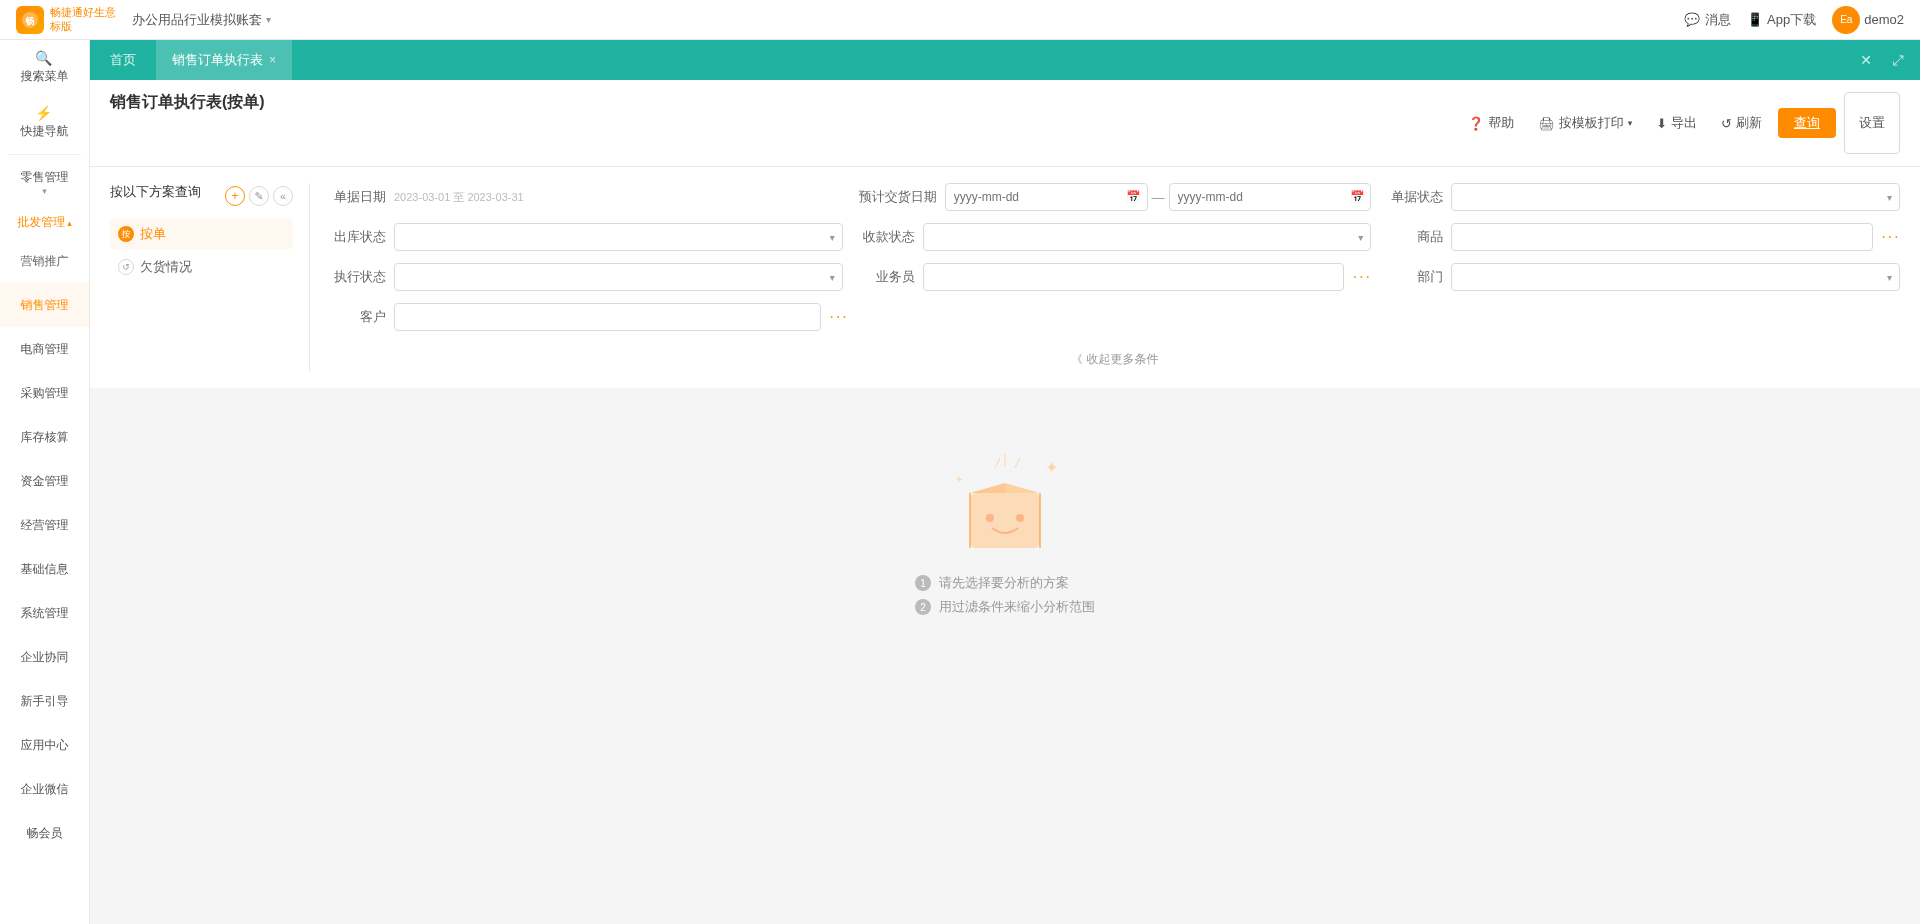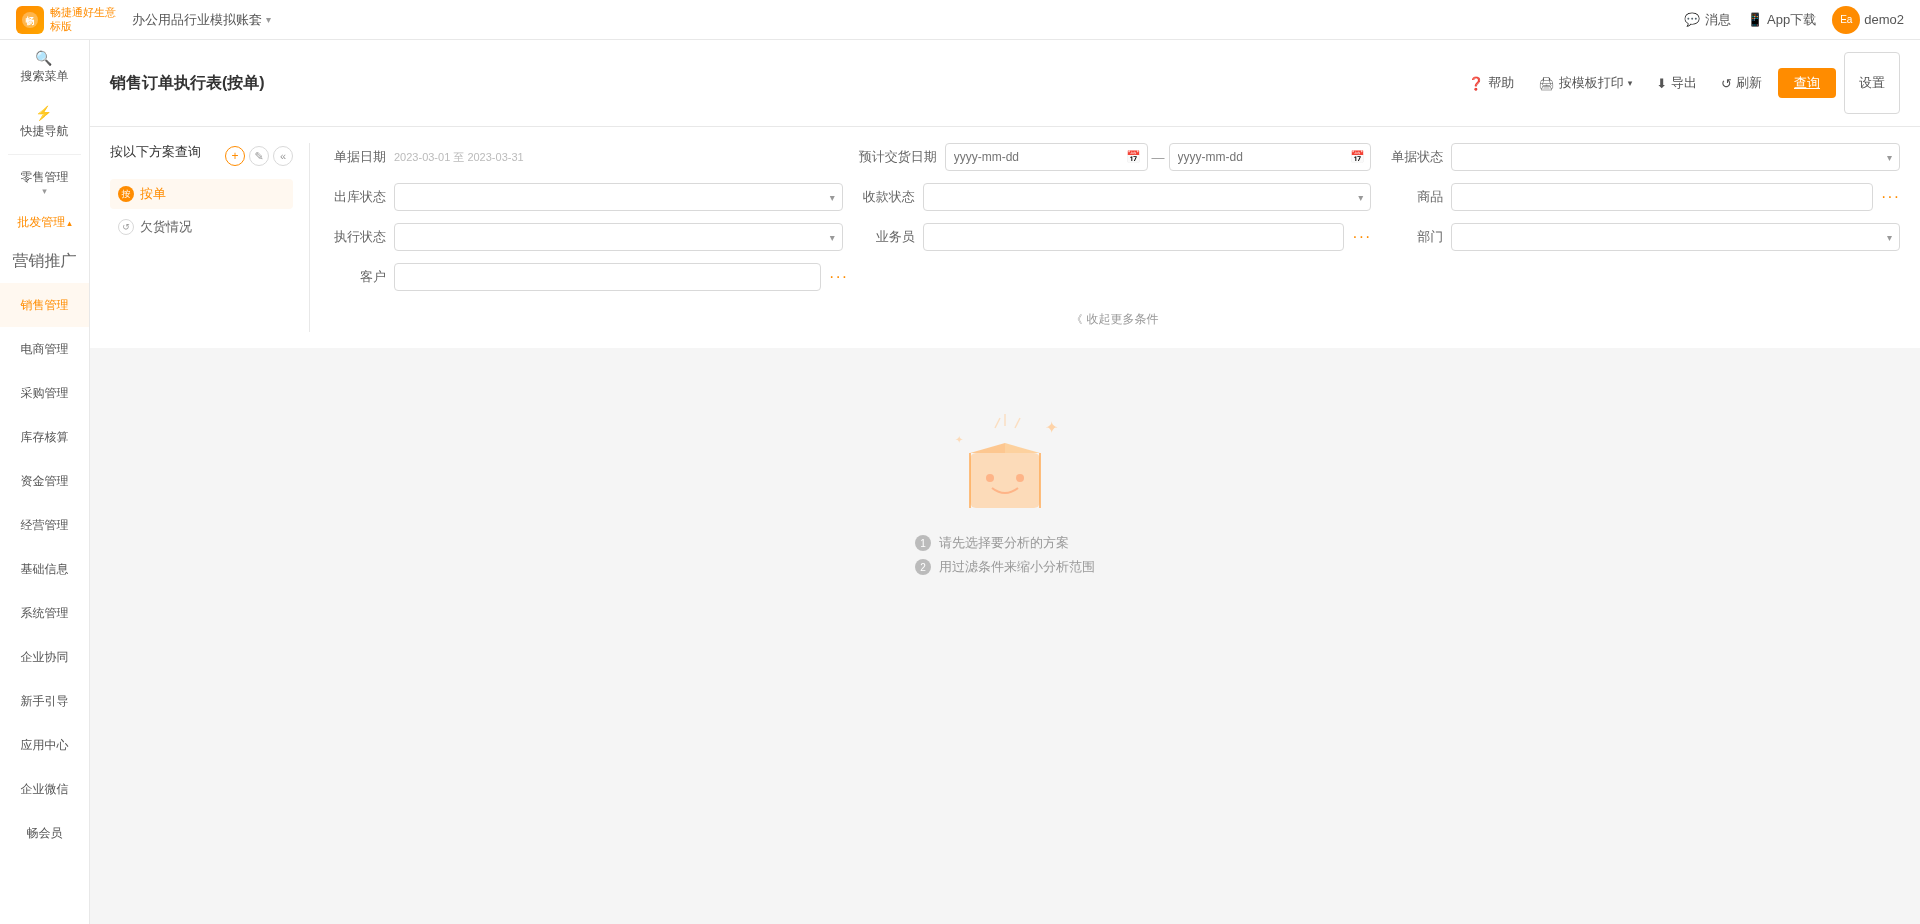--- a/index.html
+++ b/index.html
@@ -179,21 +179,21 @@
       flex: 1;
       overflow-y: auto;
       background: #f5f5f5;
     }
 
     
     .page-header {
       background: #fff;
       padding: 12px 20px;
       display: flex;
-      align-items: center;
+      align-items: flex-start;
       justify-content: space-between;
       border-bottom: 1px solid #e8e8e8;
     }
     .page-title {
       font-size: 16px;
       font-weight: 600;
       color: #333;
     }
     .page-actions {
       display: flex;
@@ -562,21 +562,21 @@
     <div class="sidebar-divider"></div>
     <div class="sidebar-item">
       <span>零售管理</span>
       <span style="font-size:9px;color:#999;">▾</span>
     </div>
     <div class="sidebar-group">
       <div class="sidebar-group-header">
         <span>批发管理</span>
         <span class="arrow">▴</span>
       </div>
-      <div class="sidebar-item" style="font-size:16px;color:#666;">
+      <div class="sidebar-item" style="font-size:12px;color:#666;">
         <span>营销推广</span>
       </div>
       <div class="sidebar-item" style="font-size:12px;color:#ff8c00;background:#fff8f0;">
         <span>销售管理</span>
       </div>
     </div>
     <div class="sidebar-item">
       <span>电商管理</span>
     </div>
     <div class="sidebar-item">
@@ -609,20 +609,37 @@
     <div class="sidebar-item">
       <span>企业微信</span>
     </div>
     <div class="sidebar-item">
       <span>畅会员</span>
     </div>
   </div>
 
   <div class="content-area">
 
+    <div class="tab-bar">
+      <div class="tab-home">
+        <span>首页</span>
+      </div>
+      <div class="tab-active">
+        <span>销售订单执行表</span>
+        <span class="tab-close">×</span>
+      </div>
+      <div class="tab-bar-actions">
+        <div class="tab-bar-btn">
+          <span>✕</span>
+        </div>
+        <div class="tab-bar-btn">
+          <span>⤢</span>
+        </div>
+      </div>
+    </div>
 
     <div class="page-content">
 
       <div class="page-header">
         <h1 class="page-title">销售订单执行表(按单)</h1>
         <div class="page-actions">
           <div class="page-action-btn">
             <span>❓</span>
             <span>帮助</span>
           </div>

